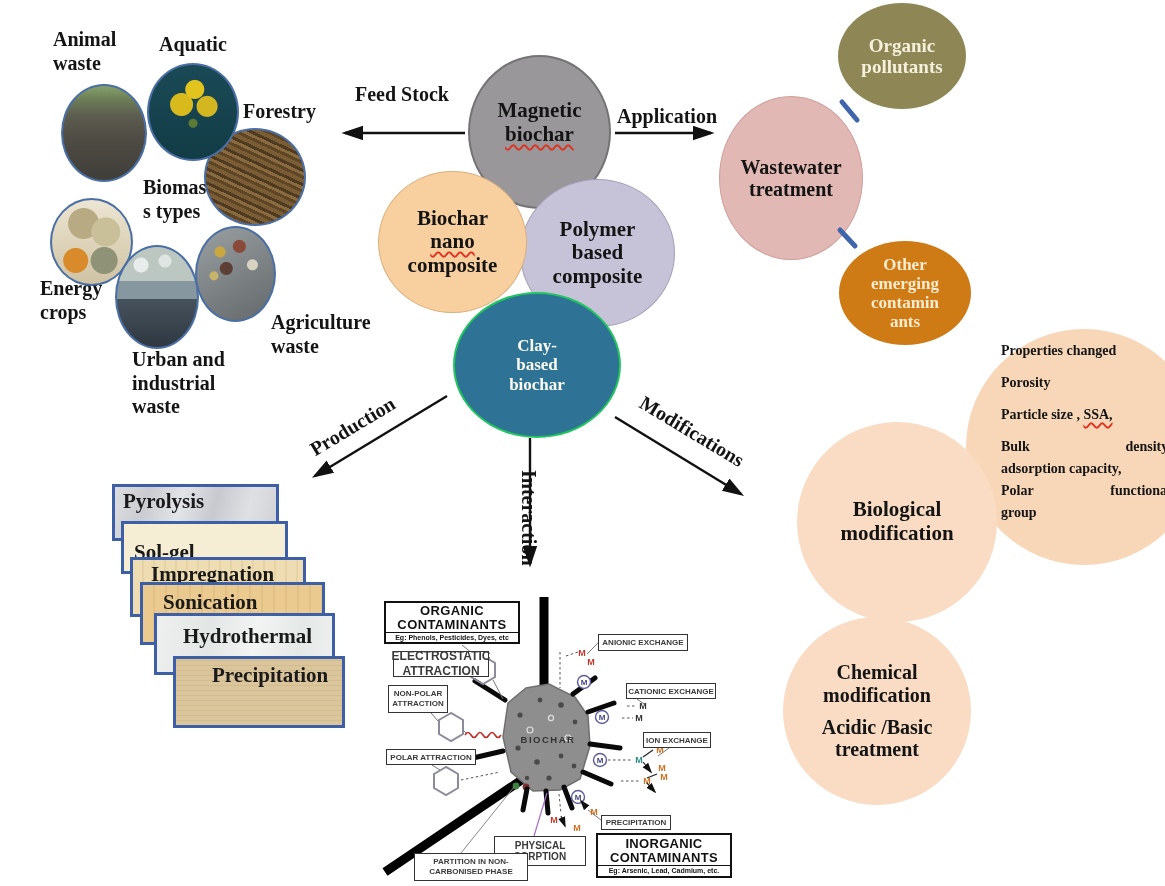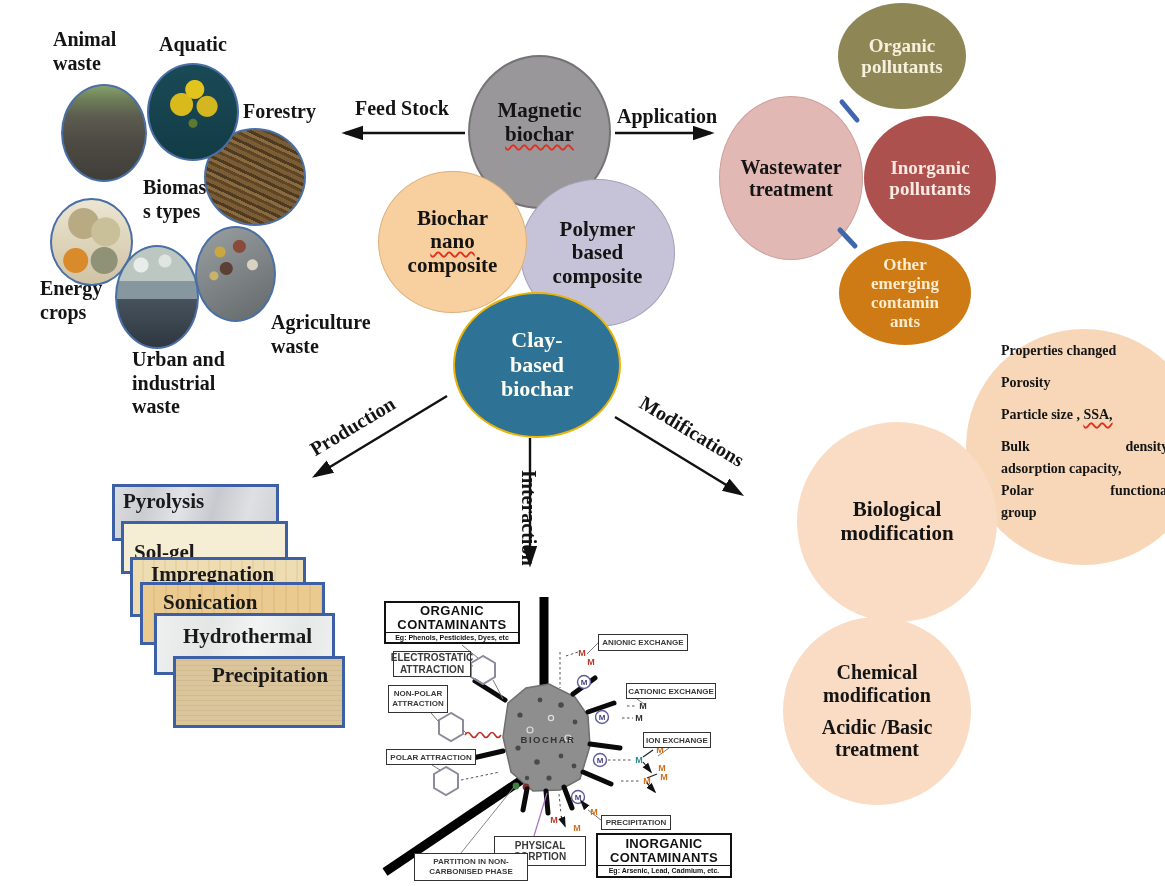--- a/index.html
+++ b/index.html
@@ -92,42 +92,39 @@
   <div class="circle z3" style="left:341px;top:171px;width:147px;height:140px;background:#f8cf9f;border:1px solid #dcb07c;font-size:21px;">
     <div class="tx">
       <div>Biochar</div>
       <div class="sq">nano</div>
       <div>composite</div>
     </div>
   </div>
   <div class="circle z2" style="left:483px;top:179px;width:153px;height:146px;background:#c6c3d8;border:1px solid #a3a0ba;font-size:21px;">
     <div class="tx" style="width:112px;">Polymer based composite</div>
   </div>
-  <div class="circle z4" style="left:416px;top:292px;width:164px;height:142px;background:#2e7295;border:2px solid #eab308;color:#fdfdf2;font-size:22px;">
+  <div class="circle z4" style="left:416px;top:292px;width:164px;height:142px;background:#2e7295;border:2px solid #22c55e;color:#fdfdf2;font-size:17px;">
     <div class="tx">
       <div>Clay-</div>
       <div>based</div>
       <div>biochar</div>
     </div>
   </div>
 
-  <div class="rot" style="left:318px;top:97px;">Feed Stock</div>
+  <div class="rot" style="left:318px;top:83px;">Feed Stock</div>
   <div class="rot" style="left:580px;top:105px;">Application</div>
   <div class="rot" style="left:268px;top:415px;transform:rotate(-31deg);">Production</div>
   <div class="rot" style="left:503px;top:470px;transform:rotate(90deg);transform-origin:0 0;">Interaction</div>
   <div class="rot" style="left:596px;top:420px;transform:rotate(31deg);">Modifications</div>
 
   <div class="circle z2" style="left:682px;top:96px;width:142px;height:162px;background:#e2b8b4;border:1px solid #cf9f9b;font-size:20px;">
     <div class="tx" style="width:124px;">Wastewater treatment</div>
   </div>
   <div class="circle z1" style="left:801px;top:3px;width:128px;height:106px;background:#8e8655;color:#f6f0dc;font-size:19px;">
     <div class="tx" style="width:100px;">Organic pollutants</div>
-  </div>
-  <div class="circle z1" style="left:827px;top:116px;width:132px;height:124px;background:#ad514f;color:#f8e9e2;font-size:19px;">
-    <div class="tx" style="width:104px;">Inorganic pollutants</div>
   </div>
   <div class="circle z1" style="left:802px;top:241px;width:132px;height:104px;background:#ce7a15;color:#fdeccd;font-size:17px;">
     <div class="tx">
       <div>Other</div>
       <div>emerging</div>
       <div>contamin</div>
       <div>ants</div>
     </div>
   </div>
 
@@ -169,21 +166,21 @@
        background:repeating-linear-gradient(90deg,#ebca90 0 10px,#e3c085 10px 12px);">Sonication</div>
   <div class="card" style="left:117px;top:613px;width:181px;height:62px;padding:8px 0 0 26px;z-index:5;
        background:linear-gradient(100deg,#eef0ef 0%,#e2e6e5 30%,#f2f4f3 55%,#e4e8e7 80%,#eef0ef 100%);">Hydrothermal</div>
   <div class="card z6" style="left:136px;top:656px;width:172px;height:72px;padding:4px 0 0 36px;
        background:repeating-linear-gradient(0deg,#dbc59c 0 4px,#d2bb8f 4px 5px),repeating-linear-gradient(90deg,rgba(255,255,255,0) 0 4px,rgba(120,95,55,.18) 4px 5px),#dbc59c;">Precipitation</div>
 
   <div class="ibox big z6" style="left:347px;top:601px;width:136px;height:43px;">
     <div style="font-size:13px;letter-spacing:.4px;line-height:1.05;">ORGANIC CONTAMINANTS</div>
     <div style="font-size:7px;border-top:1.5px solid #111;width:100%;padding-top:1px;">Eg: Phenols, Pesticides, Dyes, etc</div>
   </div>
-  <div class="ibox z6" style="left:356px;top:651px;width:78px;height:26px;font-size:10px;line-height:1.25;">ELECTROSTATIC ATTRACTION</div>
+  <div class="ibox z6" style="left:356px;top:651px;width:96px;height:26px;font-size:12px;line-height:1.25;">ELECTROSTATIC ATTRACTION</div>
   <div class="ibox z6" style="left:351px;top:685px;width:60px;height:28px;font-size:8px;line-height:1.25;">NON-POLAR ATTRACTION</div>
   <div class="ibox z6" style="left:349px;top:749px;width:90px;height:16px;font-size:8px;">POLAR ATTRACTION</div>
   <div class="ibox z6" style="left:561px;top:634px;width:90px;height:17px;font-size:8px;">ANIONIC EXCHANGE</div>
   <div class="ibox z6" style="left:589px;top:683px;width:90px;height:16px;font-size:8px;">CATIONIC EXCHANGE</div>
   <div class="ibox z6" style="left:606px;top:732px;width:68px;height:16px;font-size:8px;">ION EXCHANGE</div>
   <div class="ibox z6" style="left:564px;top:815px;width:70px;height:15px;font-size:8px;">PRECIPITATION</div>
   <div class="ibox big z6" style="left:559px;top:833px;width:136px;height:45px;">
     <div style="font-size:13px;letter-spacing:.3px;line-height:1.05;">INORGANIC CONTAMINANTS</div>
     <div style="font-size:7px;border-top:1.5px solid #111;width:100%;padding-top:1px;">Eg: Arsenic, Lead, Cadmium, etc.</div>
   </div>

